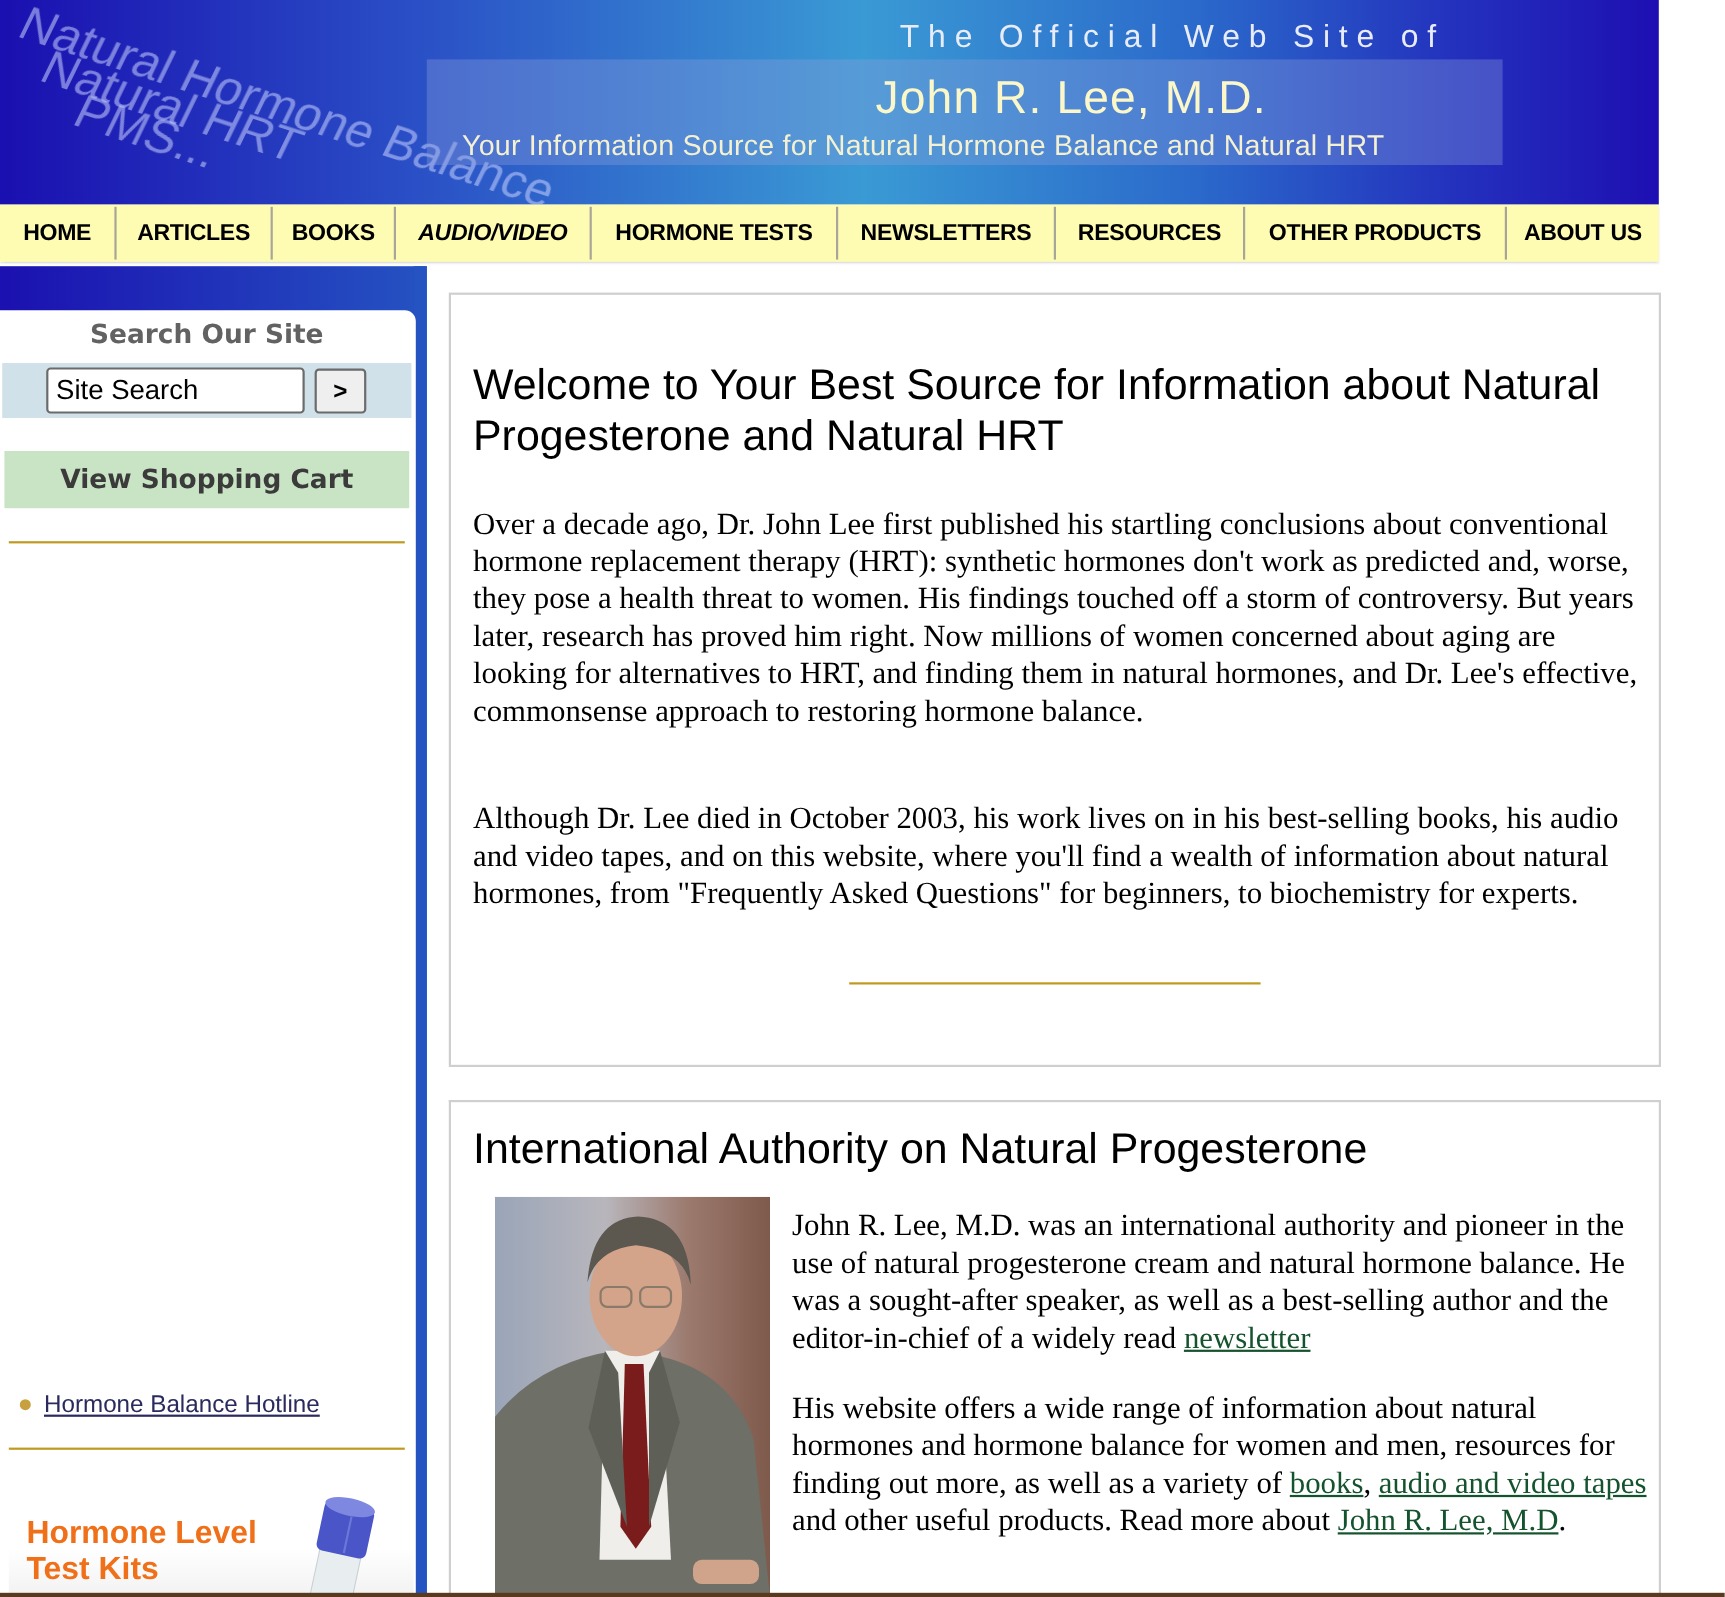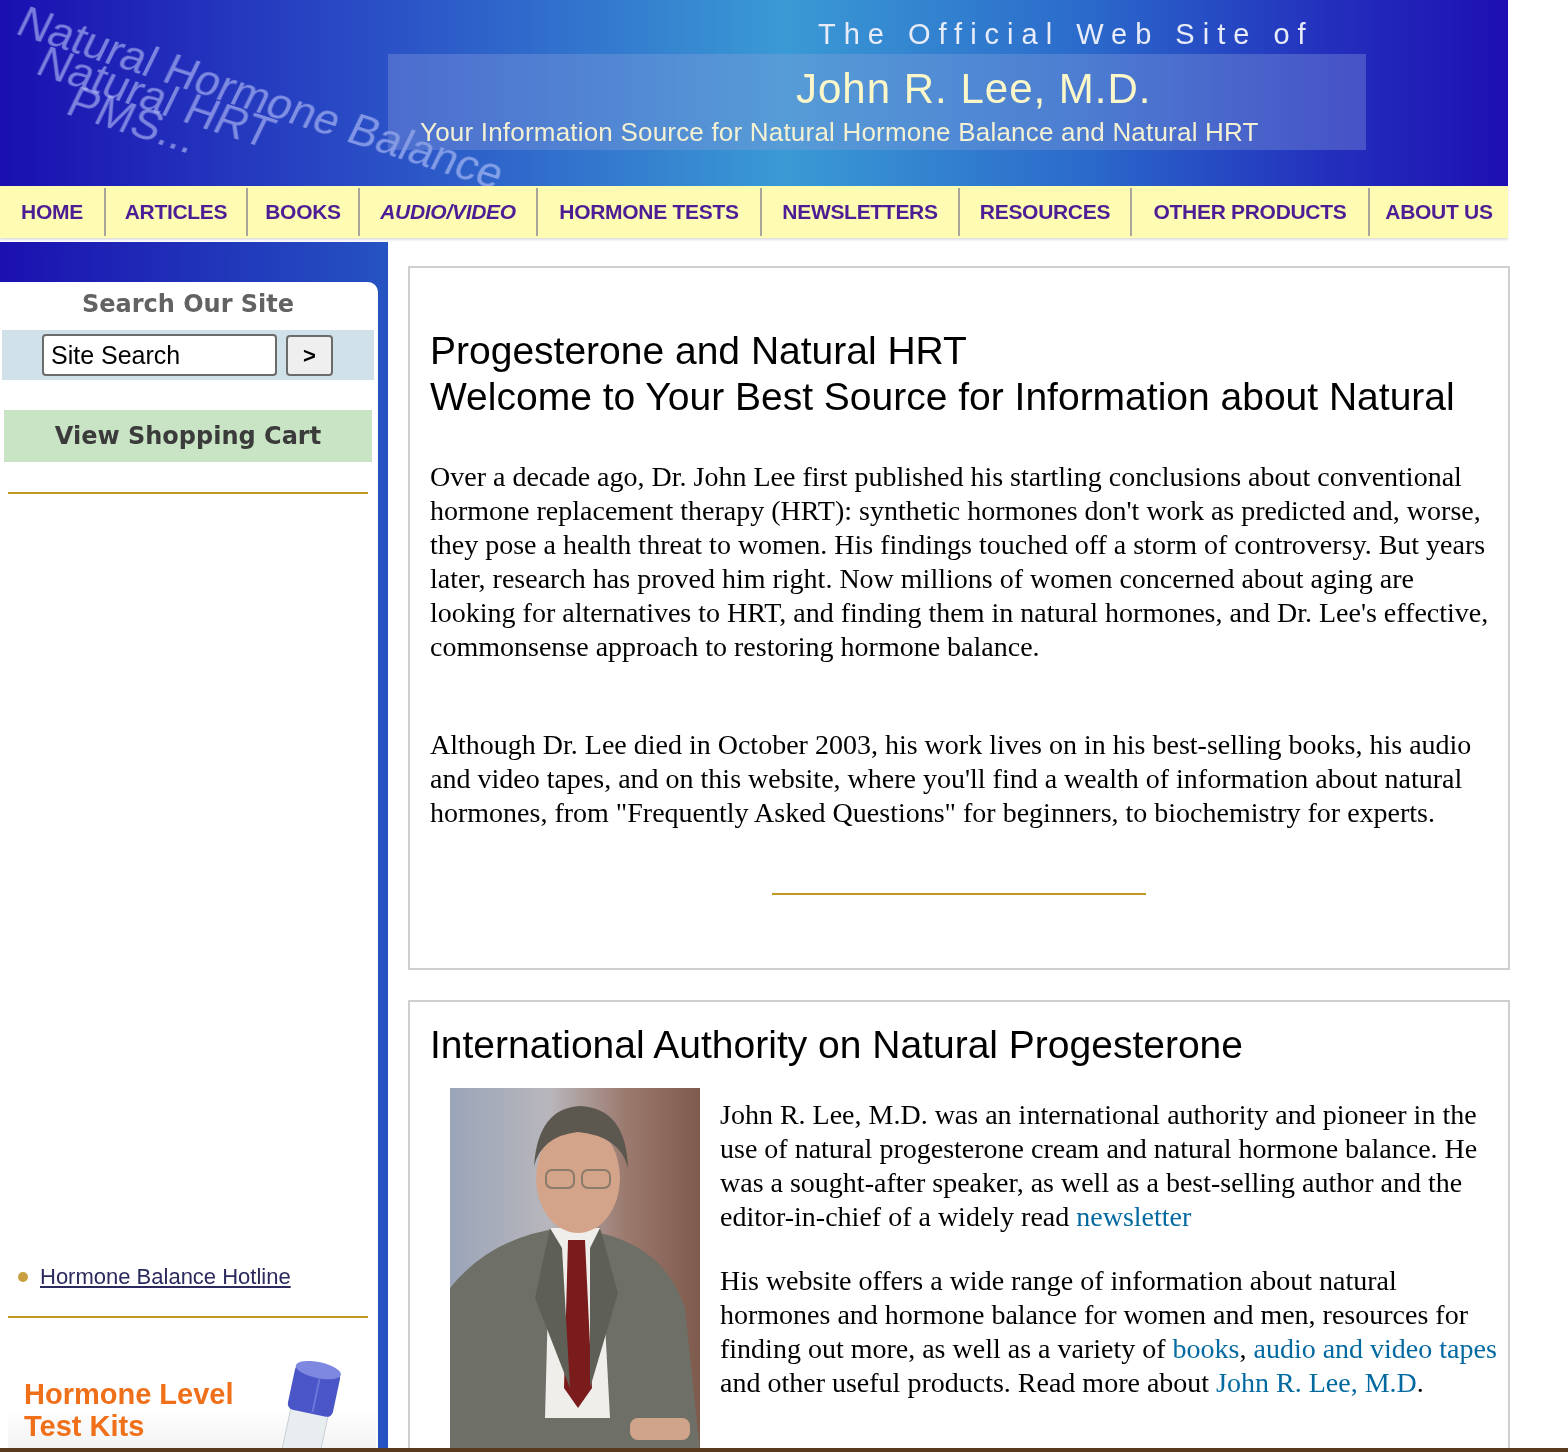--- a/index.html
+++ b/index.html
@@ -38,21 +38,21 @@
     }
 
     
     .nav {
       position: absolute; left: 0; top: 186px; width: 1508px; height: 52px;
       background: #fefcb2; display: flex; align-items: stretch;
       box-shadow: 0 2px 2px rgba(0,0,0,0.12);
     }
     .nav-item {
       display: flex; align-items: center; justify-content: center;
-      font-weight: bold; font-size: 21px; color: #4c1d95; border-right: 2px solid #a8a69a;
+      font-weight: bold; font-size: 21px; color: #000000; border-right: 2px solid #a8a69a;
       margin: 2px 0; cursor: pointer; letter-spacing: -0.3px;
     }
     .nav-item:last-child { border-right: none; }
 
     
     .sidebar-strip {
       position: absolute; left: 0; top: 242px; width: 388px; height: 1210px;
       background: linear-gradient(90deg, #1b10b0 0%, #2553c2 100%);
     }
     .sidebar-strip-lower {
@@ -105,21 +105,21 @@
     
     .box { position: absolute; border: 2px solid #cfcfcf; background: #fff; }
     .box1 { left: 408px; top: 266px; width: 1102px; height: 704px; }
     .box2 { left: 408px; top: 1000px; width: 1102px; height: 452px; border-bottom: none; }
     .h1 {
       position: absolute; font-family: "Liberation Sans", sans-serif; font-size: 39px; line-height: 46px; color: #000;
     }
     .p {
       position: absolute; font-family: "Liberation Serif", serif; font-size: 28px; line-height: 34px; color: #000;
     }
-    .p a { color: #0369a1; cursor: pointer; }
+    .p a { color: #14532d; text-decoration: underline; cursor: pointer; }
     .photo { position: absolute; left: 450px; top: 1088px; width: 250px; height: 364px; overflow: hidden; }
   </style>
 </head>
 <body>
 
 <div class="banner">
   <div class="banner-bg-text bg1">Natural Hormone Balance</div>
   <div class="banner-bg-text bg2">Natural HRT</div>
   <div class="banner-bg-text bg3">PMS...</div>
   <div class="banner-panel"></div>
@@ -166,22 +166,22 @@
       <rect x="14" y="50" width="38" height="50" fill="#e8eef0" stroke="#c8d0d4"></rect>
       <rect x="10" y="10" width="46" height="46" rx="6" fill="#4a55c8"></rect>
       <ellipse cx="33" cy="12" rx="23" ry="8" fill="#7e88e0"></ellipse>
       <line x1="36" y1="20" x2="36" y2="54" stroke="#6b78d8" stroke-width="2"></line>
     </g>
   </svg>
 </div>
 
 <div class="box box1"></div>
 <div class="h1" style="left:430px; top:328px; width:1070px;">
+  <div>Welcome to Your Best Source for Information about Natural</div>
   <div>Progesterone and Natural HRT</div>
-  <div>Welcome to Your Best Source for Information about Natural</div>
 </div>
 <div class="p" style="left:430px; top:460px; width:1062px;">Over a decade ago, Dr. John Lee first published his startling conclusions about conventional hormone replacement therapy (HRT): synthetic hormones don't work as predicted and, worse, they pose a health threat to women. His findings touched off a storm of controversy. But years later, research has proved him right. Now millions of women concerned about aging are looking for alternatives to HRT, and finding them in natural hormones, and Dr. Lee's effective, commonsense approach to restoring hormone balance.</div>
 <div class="p" style="left:430px; top:728px; width:1062px;">Although Dr. Lee died in October 2003, his work lives on in his best-selling books, his audio and video tapes, and on this website, where you'll find a wealth of information about natural hormones, from "Frequently Asked Questions" for beginners, to biochemistry for experts.</div>
 <div class="gold-rule" style="left:772px; top:893px; width:374px;"></div>
 
 <div class="box box2"></div>
 <div class="h1" style="left:430px; top:1022px;">International Authority on Natural Progesterone</div>
 
 <svg class="photo" viewBox="0 0 250 364" preserveAspectRatio="none">
   <defs>

